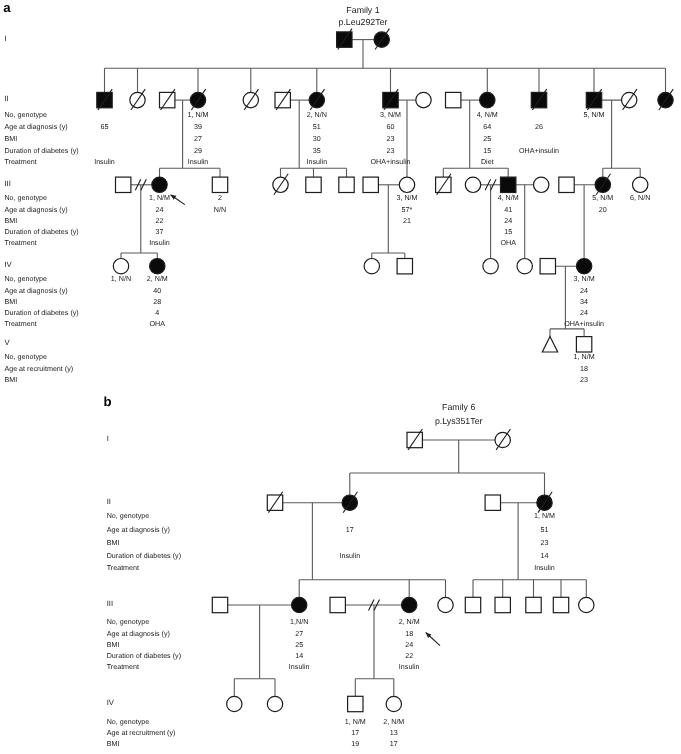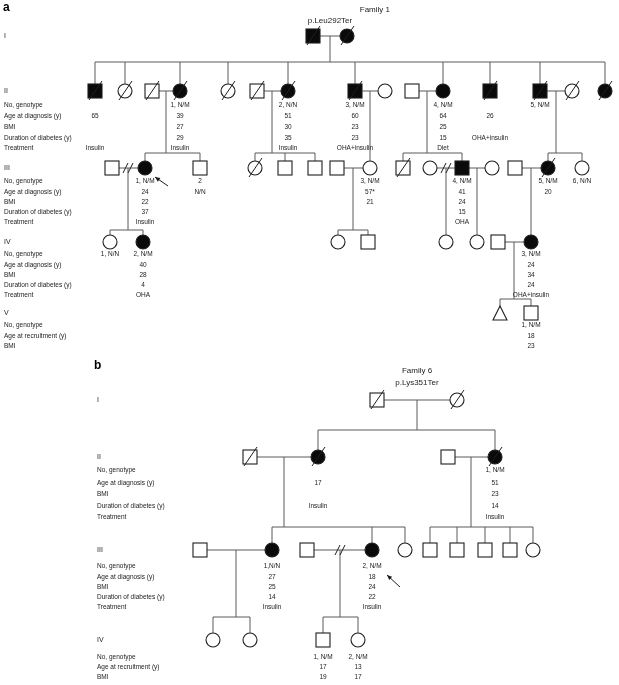--- a/index.html
+++ b/index.html
@@ -3,21 +3,21 @@
 <meta charset="utf-8">
 <style>
   html,body{margin:0;padding:0;background:#fff;}
   .fig{position:relative;width:619px;height:685px;background:#fff;overflow:hidden;
        font-family:"Liberation Sans",sans-serif;}
   .fig svg{position:absolute;left:0;top:0;}
   .txt{position:absolute;font:6.5px/8px "Liberation Sans",sans-serif;color:#1b1b1b;white-space:nowrap;}
   .ctr{width:70px;text-align:center;}
   .gen{font-size:7px;}
   .ttl{position:absolute;width:120px;text-align:center;font:8px/11px "Liberation Sans",sans-serif;color:#1b1b1b;}
-  .ttl-a1{left:270px;top:4px;text-align:right;}  .ttl-a2{left:270px;top:15px;}
+  .ttl-a1{left:270px;top:4px;}  .ttl-a2{left:270px;top:15px;}
   .ttl-b1{left:357px;top:365px;}.ttl-b2{left:357px;top:377px;}
   .letter{position:absolute;font:bold 12px/13px "Liberation Sans",sans-serif;color:#000;}
   .letter-a{left:3px;top:1px;} .letter-b{left:94px;top:359px;}
 </style>
 </head>
 <body>
 
 <div class="fig">
   <svg id="ped-svg" width="619" height="685" viewBox="0 0 619 685">
       <line x1="320" y1="36" x2="340" y2="36" stroke="#5a5a5a" stroke-width="1"></line>

